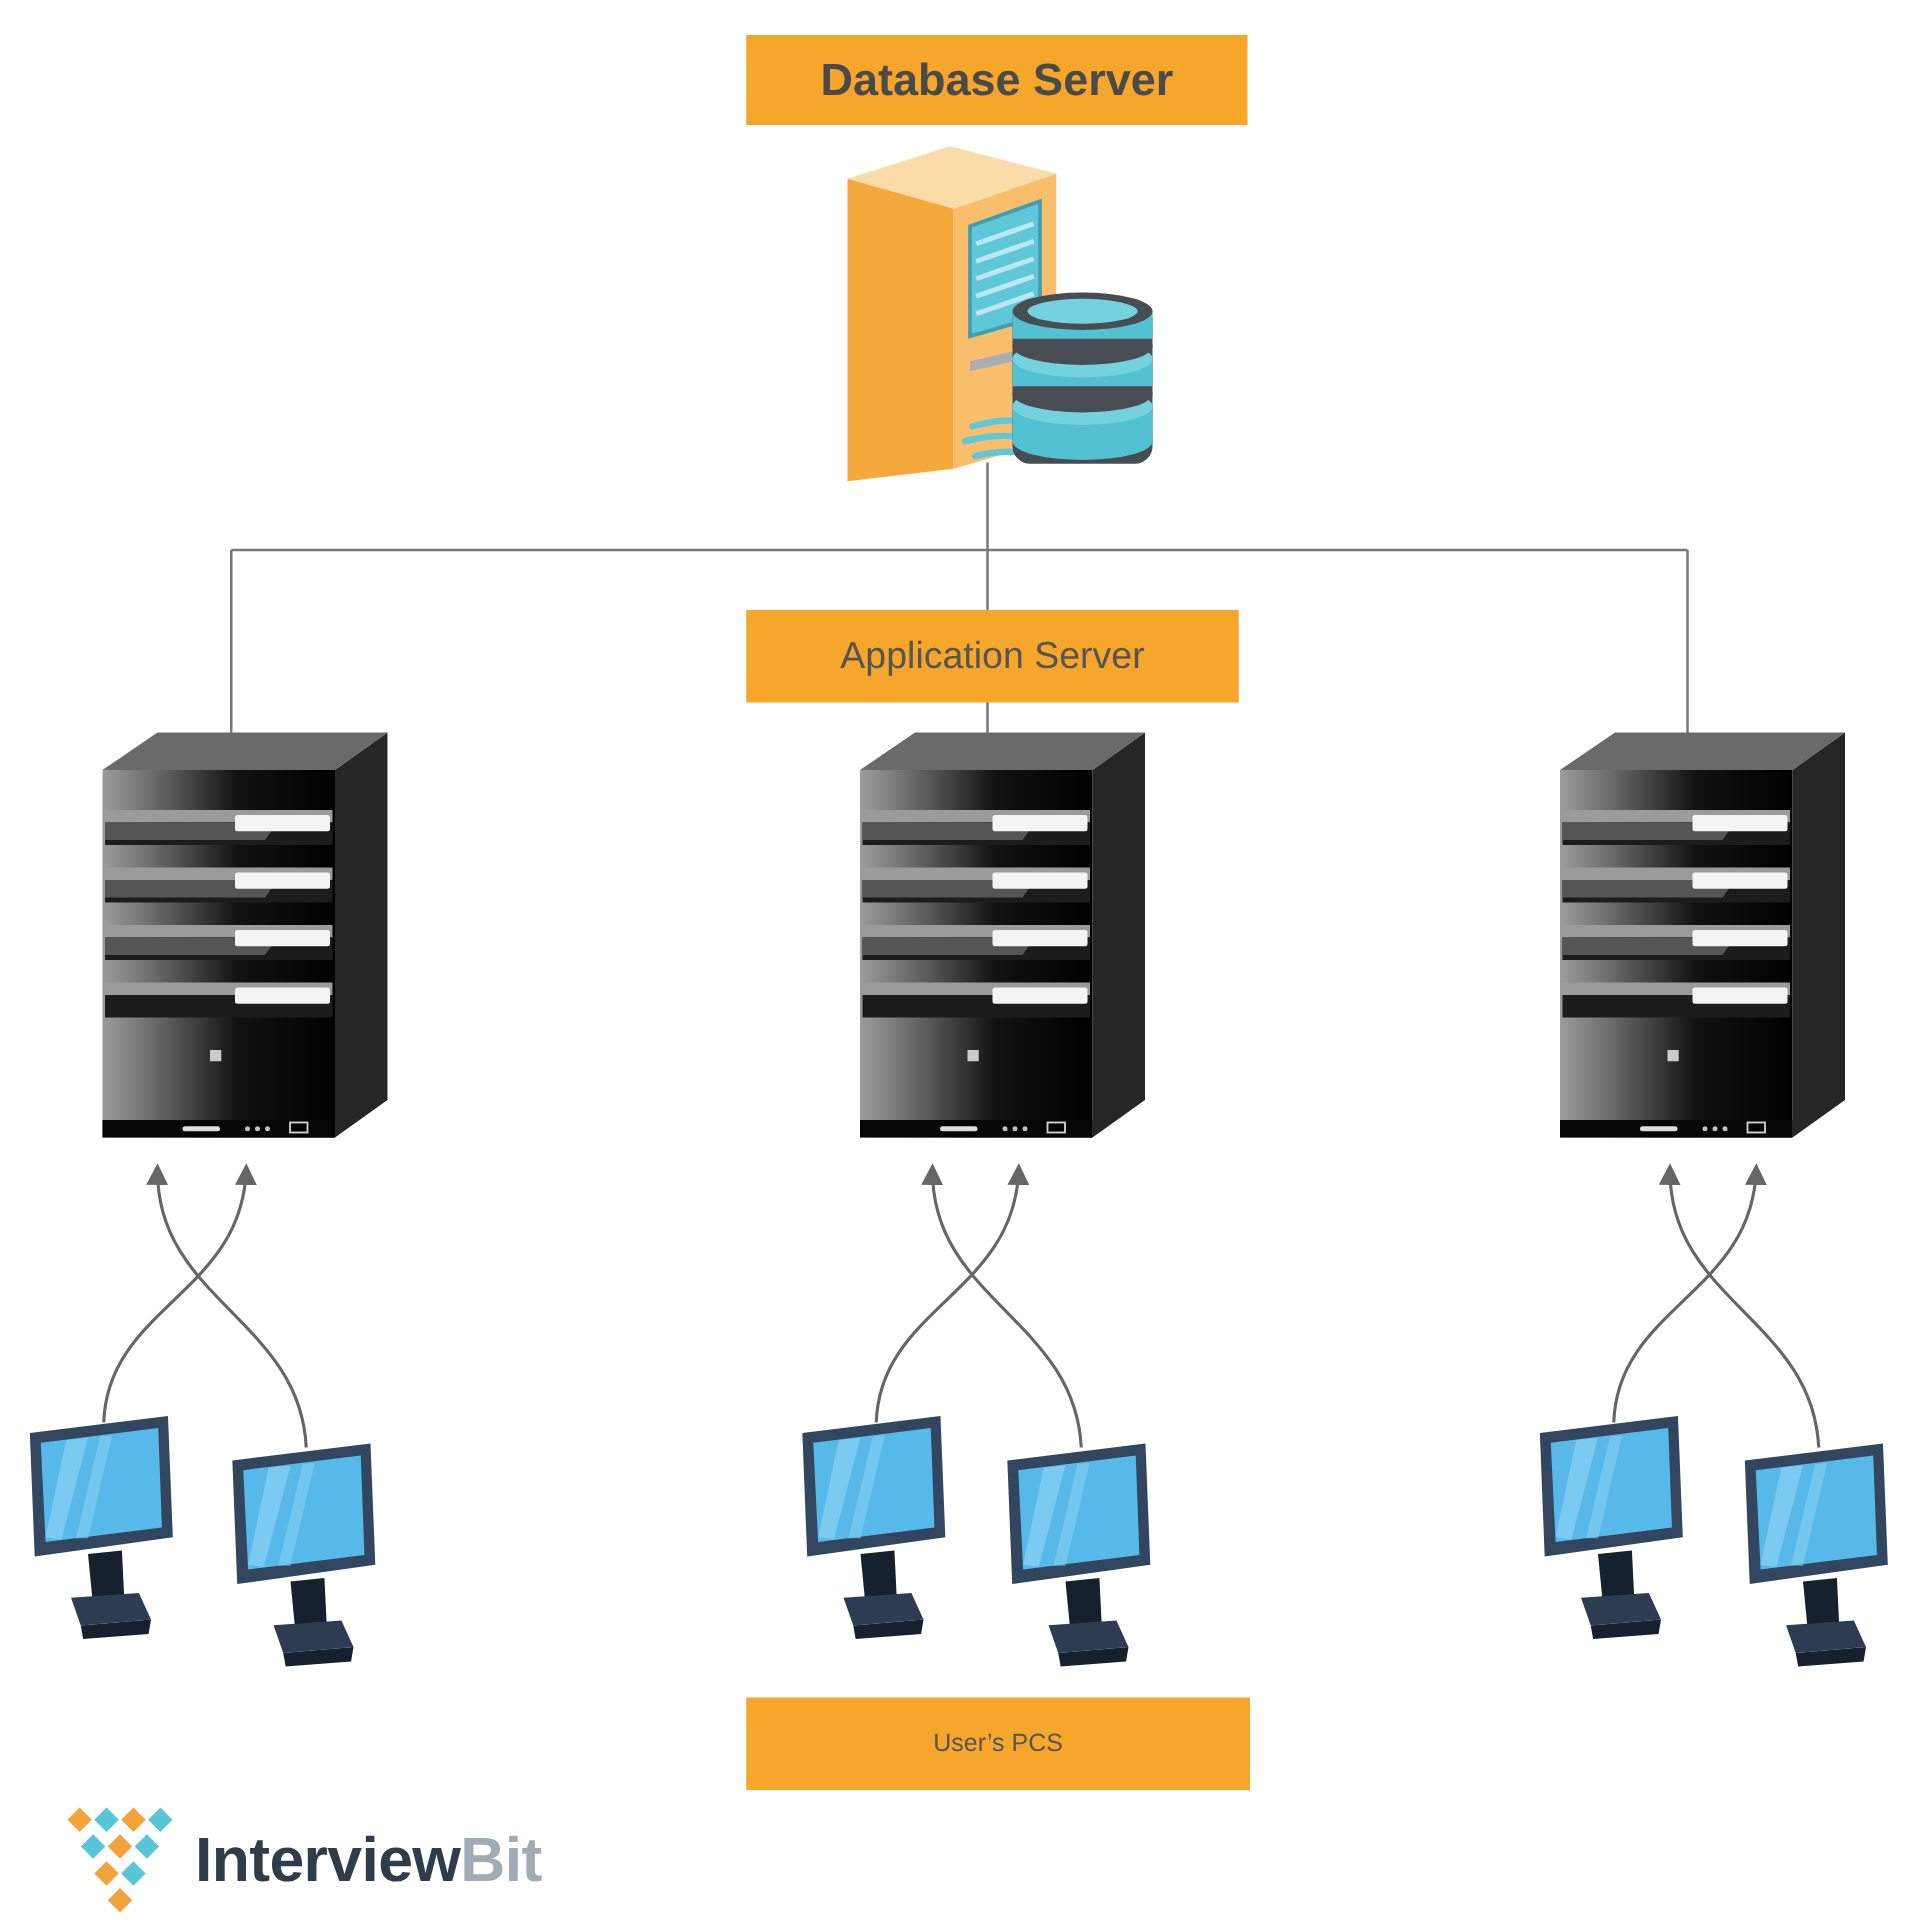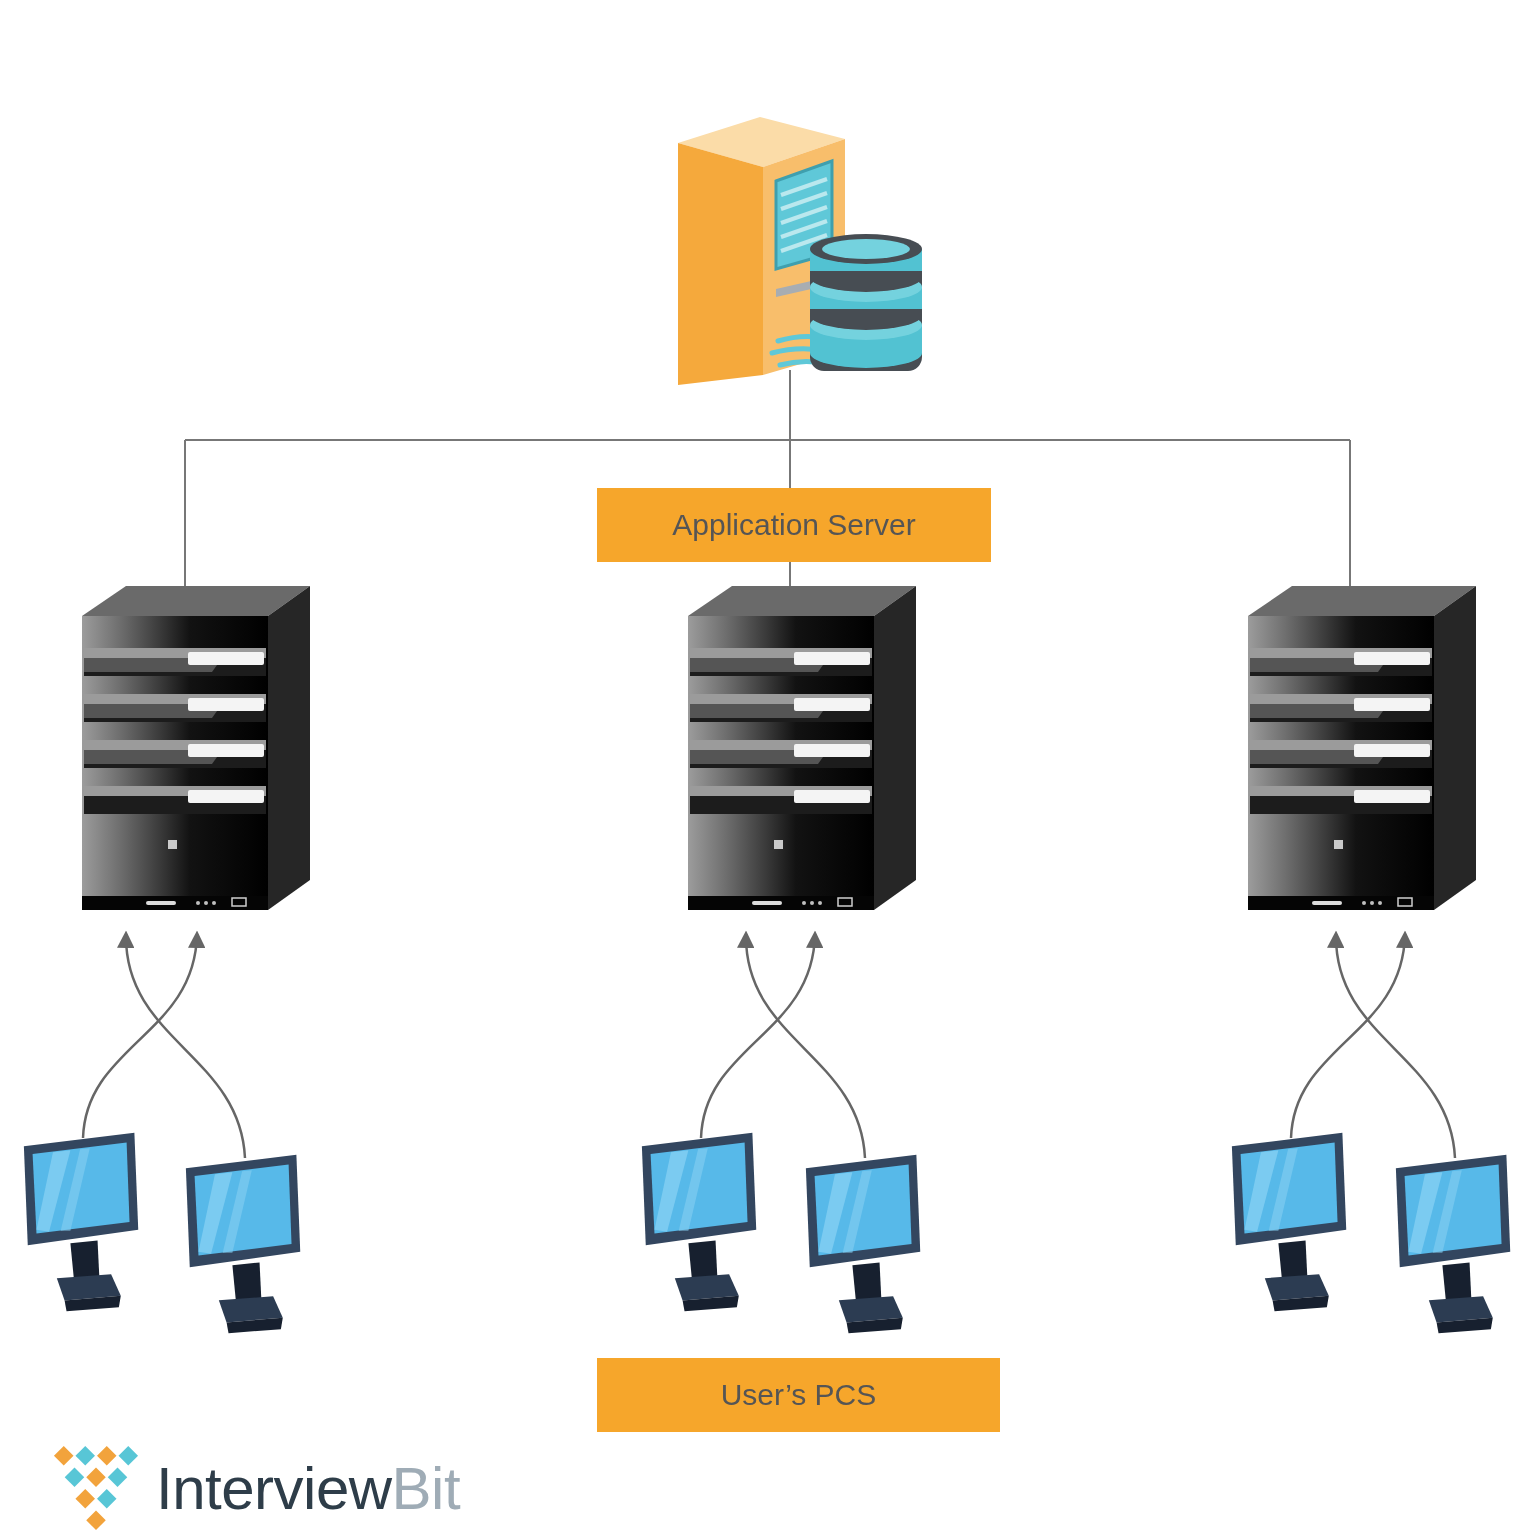--- a/index.html
+++ b/index.html
@@ -23,21 +23,21 @@
     display: flex;
     align-items: center;
     justify-content: center;
     text-align: center;
   }
   .banner-db   { left: 597px; top: 28px;  width: 401px; height: 72px;
                  font-size: 36px; font-weight: bold; color: #4A4A4A; }
   .banner-app  { left: 597px; top: 488px; width: 394px; height: 74px;
                  font-size: 30px; font-weight: 400; color: #555555; }
   .banner-pcs  { left: 597px; top: 1358px; width: 403px; height: 74px;
-                 font-size: 30px; font-weight: 400; color: #555555; align-items: center; }
+                 font-size: 20px; font-weight: 400; color: #555555; align-items: center; }
 
   .db-server { position: absolute; left: 660px; top: 103px; width: 280px; height: 292px; }
 
   .rack { position: absolute; width: 240px; height: 340px; }
   .rack-left  { left: 72px;   top: 578px; }
   .rack-mid   { left: 678px;  top: 578px; }
   .rack-right { left: 1238px; top: 578px; }
 
   .pc { position: absolute; width: 126px; height: 190px; }
   .pc-1 { left: 20px;   top: 1126px; }
@@ -48,21 +48,21 @@
   .pc-6 { left: 1392px; top: 1148px; }
 
   .logo {
     position: absolute;
     left: 52px; top: 1444px;
     display: flex;
     align-items: center;
     gap: 16px;
   }
   .logo-mark { width: 88px; height: 88px; }
-  .logo-text { font-size: 60px; font-weight: normal; letter-spacing: -0.5px; }
+  .logo-text { font-size: 50px; font-weight: bold; letter-spacing: -0.5px; }
   .logo-text .primary  { color: #2E3D49; }
   .logo-text .secondary{ color: #9FACB6; }
 </style>
 </head>
 <body>
 
 <div class="canvas">
 
   <svg width="0" height="0" style="position:absolute" aria-hidden="true">
     <defs>
@@ -142,20 +142,23 @@
     <g stroke="#666666" stroke-width="2.5" fill="none">
       <path d="M 701 1138 C 704 1045, 813 1035, 815 934" marker-end="url(#arrowHead)"></path>
       <path d="M 865 1158 C 860 1055, 744 1040, 746 934" marker-end="url(#arrowHead)"></path>
     </g>
     <g stroke="#666666" stroke-width="2.5" fill="none">
       <path d="M 1291 1138 C 1294 1045, 1403 1035, 1405 934" marker-end="url(#arrowHead)"></path>
       <path d="M 1455 1158 C 1450 1055, 1334 1040, 1336 934" marker-end="url(#arrowHead)"></path>
     </g>
   </svg>
 
+  <div class="banner banner-db">
+    <span>Database Server</span>
+  </div>
   <div class="banner banner-app">
     <span>Application Server</span>
   </div>
   <div class="banner banner-pcs">
     <span>User’s PCS</span>
   </div>
 
   <svg class="db-server" viewBox="0 0 280 292">
     <g>
       <polygon points="18,40 100,14 185,36 103,64" fill="#FBDCA8"></polygon>

